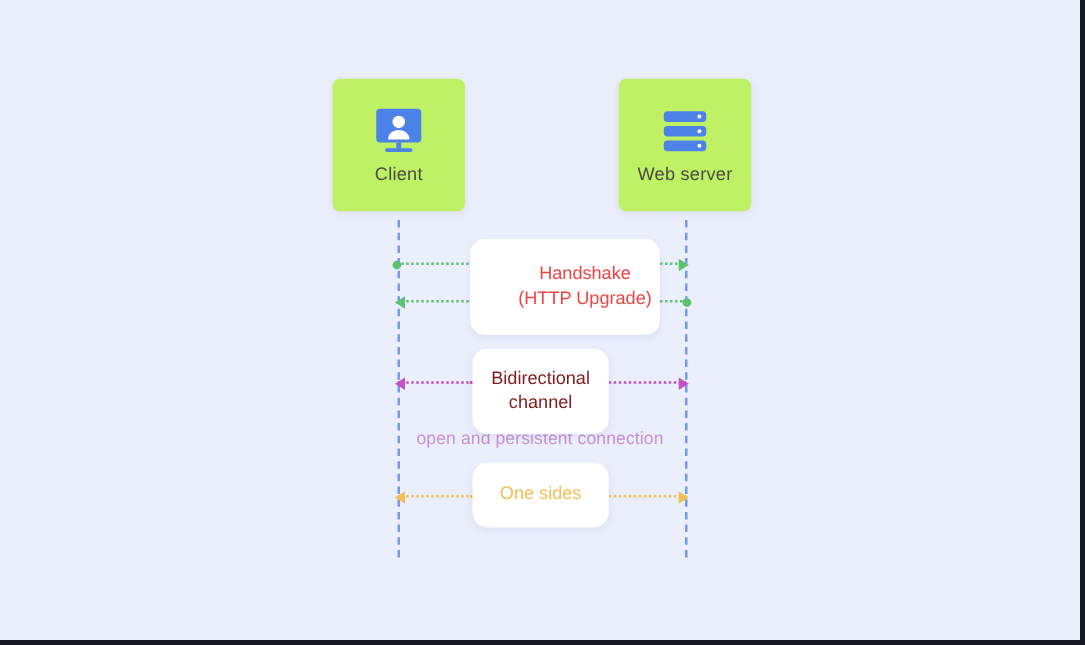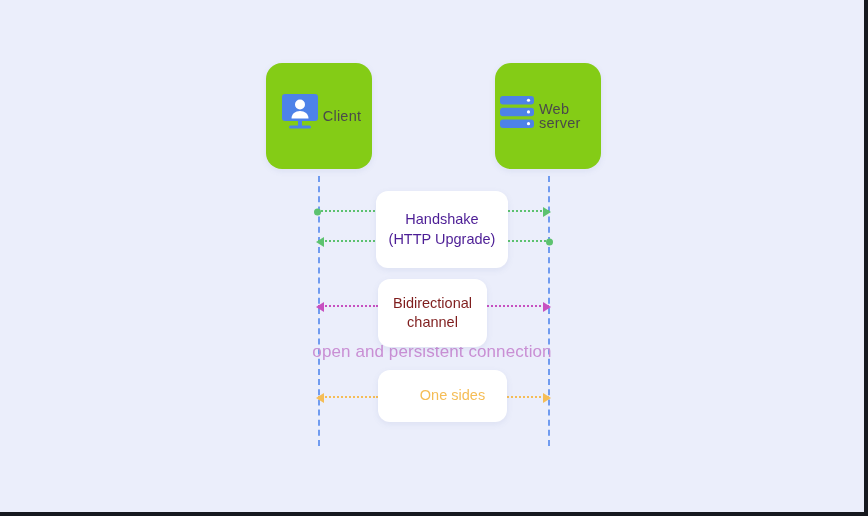--- a/index.html
+++ b/index.html
@@ -23,25 +23,25 @@
     border-right: 4px solid #16191f;
     border-bottom: 4px solid #16191f;
     overflow: hidden;
   }
 
   
   .node-card {
     position: absolute;
     width: 106px;
     height: 106px;
-    background: #84cc16;
-    border-radius: 16px;
+    background: #bef264;
+    border-radius: 6px;
     box-shadow: 0 2px 6px rgba(90,105,170,0.10);
     display: flex;
-    flex-direction: row;
+    flex-direction: column;
     align-items: center;
     justify-content: center;
   }
   .node-icon {
     width: 46px;
     height: 40px;
     display: flex;
     align-items: center;
     justify-content: center;
     margin-bottom: 8px;
@@ -111,21 +111,21 @@
   .cap.at-left  { left: -2px; }
   .cap.at-right { right: -2px; }
   .cap.dot.at-left  { left: -4px; }
   .cap.dot.at-right { right: -4px; }
 
   
   .caption {
     position: absolute;
     width: 100%;
     text-align: center;
-    font-size: 17px;
+    font-size: 14px;
     letter-spacing: 0.1px;
     white-space: nowrap;
   }
 </style>
 </head>
 <body>
 
 <div id="canvas">
 
   <div class="lifeline" style="left:318px; top:176px; height:270px;"></div>
@@ -167,21 +167,21 @@
   </div>
 
   <div class="conn" style="left:318px; top:240px; width:60px; color:#5cc26f;">
     <span class="cap arrow-left at-left"></span>
   </div>
 
   <div class="conn" style="left:489px; top:240px; width:60px; color:#5cc26f;">
     <span class="cap dot at-right"></span>
   </div>
 
-  <div class="msg-box" style="left:376px; top:191px; width:132px; height:77px; color:#4c1d95;">
+  <div class="msg-box" style="left:376px; top:191px; width:120px; height:77px; color:#ef4444;padding-left:32px;">
     <span class="msg-line">Handshake</span>
     <span class="msg-line">(HTTP Upgrade)</span>
   </div>
 
   <div class="conn" style="left:318px; top:305px; width:60px; color:#c750c0;">
     <span class="cap arrow-left at-left"></span>
   </div>
   <div class="conn" style="left:487px; top:305px; width:62px; color:#c750c0;">
     <span class="cap arrow-right at-right"></span>
   </div>
@@ -193,18 +193,18 @@
 
   <div class="caption" style="left:0; top:342px; color:#c98fd4;">open and persistent connection</div>
 
   <div class="conn" style="left:318px; top:396px; width:60px; color:#f5bd56;">
     <span class="cap arrow-left at-left"></span>
   </div>
   <div class="conn" style="left:487px; top:396px; width:62px; color:#f5bd56;">
     <span class="cap arrow-right at-right"></span>
   </div>
 
-  <div class="msg-box" style="left:378px; top:370px; width:109px; height:52px; color:#f5bd56;padding-left:20px;">
+  <div class="msg-box" style="left:378px; top:370px; width:109px; height:52px; color:#f5bd56;">
     <span class="msg-line">One sides</span>
   </div>
 
 
 </div>
 
 </body></html>

